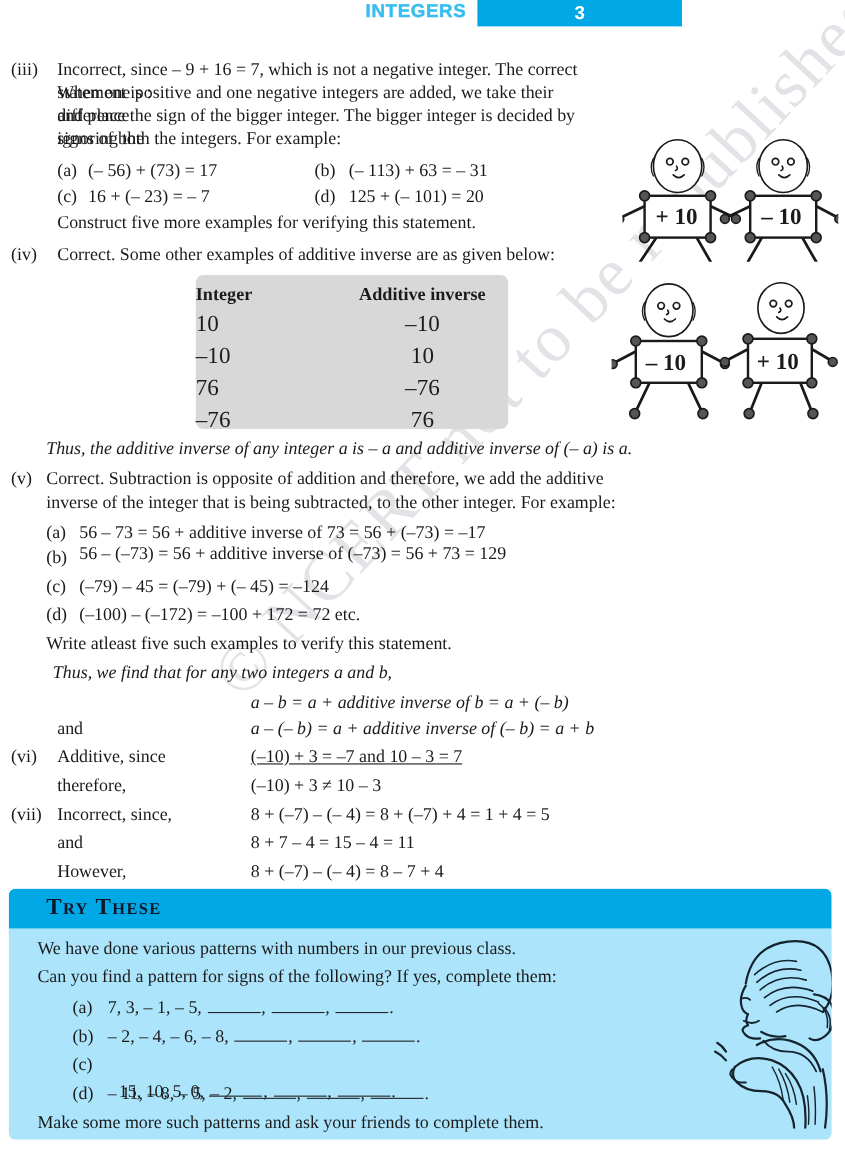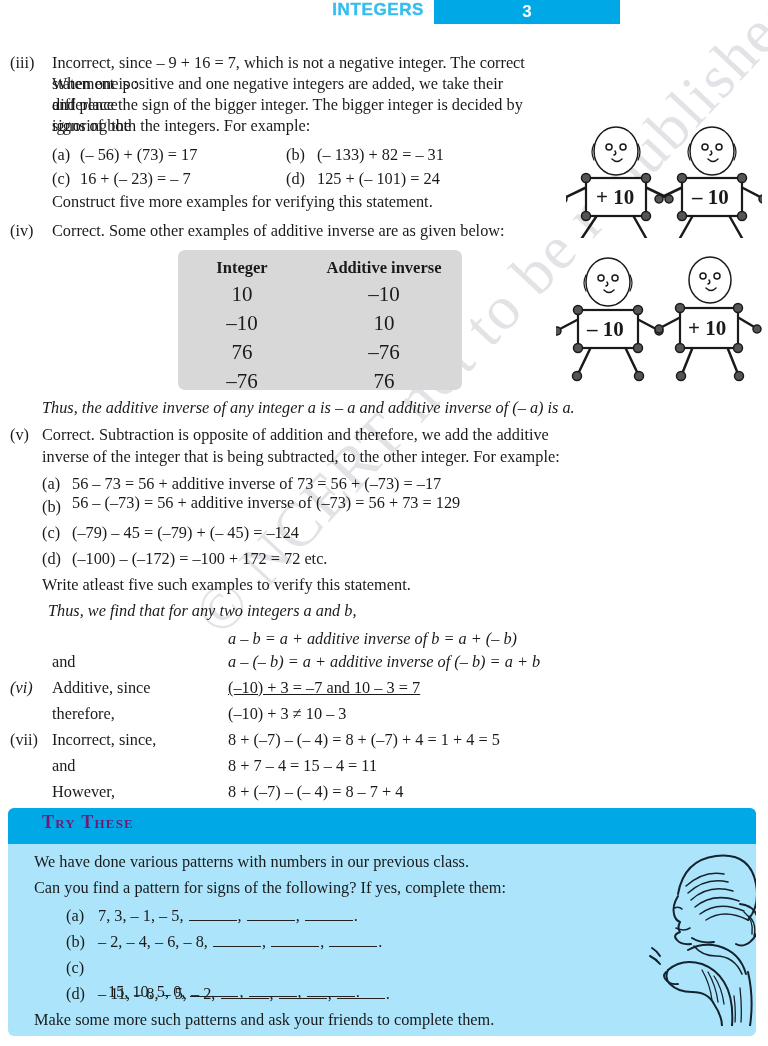--- a/index.html
+++ b/index.html
@@ -66,45 +66,45 @@
   
   .tbl{
     position:absolute;
     left:178px; top:250px;
     width:284px; height:140px;
     background:#d8d8d8;
     border-radius:7px;
     z-index:3;
   }
   .tbl-row{ display:flex; }
-  .tbl-c1{ width:128px; text-align:center; }
+  .tbl-c1{ width:128px; }
   .tbl-c2{ width:156px; text-align:center; }
   .tbl-head{ font-weight:700; font-size:16.5px; padding-top:8px; }
   .tbl-cell{ font-size:21px; padding-top:4px; }
 
   
   .tryboxwrap{
     position:absolute;
     left:8px; top:808px;
     width:748px; height:228px;
     z-index:3;
     border-radius:6px;
     overflow:hidden;
     background:#ace5fb;
   }
   .trybox-hdr{
     height:36px;width:100%;background:#00a8e6;
     position:relative;
   }
   .trybox-title{
     position:absolute;left:34px;top:4px;
-    color:#701a75;
+    color:#0f172a;
     font-family:"Liberation Serif", serif;
     font-weight:700;
-    font-size:18px;
+    font-size:21px;
     font-variant:small-caps;
     letter-spacing:1.2px;
   }
   .trybox-body{ position:relative; padding:6px 0 0 0; }
   .tline{ position:absolute; font-size:16.3px; }
 
   .blank{
     display:inline-block;
     width:48px;
     border-bottom:1.6px solid #222;
@@ -234,26 +234,26 @@
 
     <div class="blk" style="left:10px;top:52px;width:42px;">(iii)</div>
     <div class="blk" style="left:52px;top:52px;width:510px;">Incorrect, since – 9 + 16 = 7, which is not a negative integer. The correct statement is :</div>
     <div class="blk" style="left:52px;top:73px;width:510px;">When one positive and one negative integers are added, we take their difference</div>
     <div class="blk" style="left:52px;top:94px;width:520px;">and place the sign of the bigger integer. The bigger integer is decided by ignoring the</div>
     <div class="blk" style="left:52px;top:115px;width:510px;">signs of both the integers. For example:</div>
 
     <div class="blk" style="left:52px;top:144px;">(a)</div>
     <div class="blk" style="left:80px;top:144px;">(– 56) + (73) = 17</div>
     <div class="blk" style="left:286px;top:144px;">(b)</div>
-    <div class="blk" style="left:317px;top:144px;">(– 133) + 82 = – 31</div>
+    <div class="blk" style="left:317px;top:144px;">(– 113) + 63 = – 31</div>
 
     <div class="blk" style="left:52px;top:168px;">(c)</div>
     <div class="blk" style="left:80px;top:168px;">16 + (– 23) = – 7</div>
     <div class="blk" style="left:286px;top:168px;">(d)</div>
-    <div class="blk" style="left:317px;top:168px;">125 + (– 101) = 24</div>
+    <div class="blk" style="left:317px;top:168px;">125 + (– 101) = 20</div>
 
     <div class="blk" style="left:52px;top:191px;">Construct five more examples for verifying this statement.</div>
 
     <div class="blk" style="left:10px;top:220px;">(iv)</div>
     <div class="blk" style="left:52px;top:220px;">Correct. Some other examples of additive inverse are as given below:</div>
 
     <div class="tbl">
       <div class="tbl-row tbl-head">
         <div class="tbl-c1">Integer</div>
         <div class="tbl-c2">Additive inverse</div>
@@ -291,21 +291,21 @@
     <div class="blk" style="left:42px;top:548px;">(d)</div>
     <div class="blk" style="left:72px;top:548px;">(–100) – (–172) = –100 + 172 = 72 etc.</div>
 
     <div class="blk" style="left:42px;top:574px;">Write atleast five such examples to verify this statement.</div>
     <div class="blk it" style="left:48px;top:600px;">Thus, we find that for any two integers a and b,</div>
 
     <div class="blk it" style="left:228px;top:628px;">a – b = a + additive inverse of b = a + (– b)</div>
     <div class="blk" style="left:52px;top:651px;">and</div>
     <div class="blk it" style="left:228px;top:651px;">a – (– b) = a + additive inverse of (– b) = a + b</div>
 
-    <div class="blk" style="left:10px;top:677px;font-style:italic;">(vi)</div>
+    <div class="blk" style="left:10px;top:677px;">(vi)</div>
     <div class="blk" style="left:52px;top:677px;">Additive, since</div>
     <div class="blk" style="left:228px;top:677px;text-decoration:underline;">(–10) + 3 = –7 and 10 – 3 = 7</div>
     <div class="blk" style="left:52px;top:703px;">therefore,</div>
     <div class="blk" style="left:228px;top:703px;">(–10) + 3 ≠ 10 – 3</div>
 
     <div class="blk" style="left:10px;top:729px;">(vii)</div>
     <div class="blk" style="left:52px;top:729px;">Incorrect, since,</div>
     <div class="blk" style="left:228px;top:729px;">8 + (–7) – (– 4) = 8 + (–7) + 4 = 1 + 4 = 5</div>
     <div class="blk" style="left:52px;top:755px;">and</div>
     <div class="blk" style="left:228px;top:755px;">8 + 7 – 4 = 15 – 4 = 11</div>

